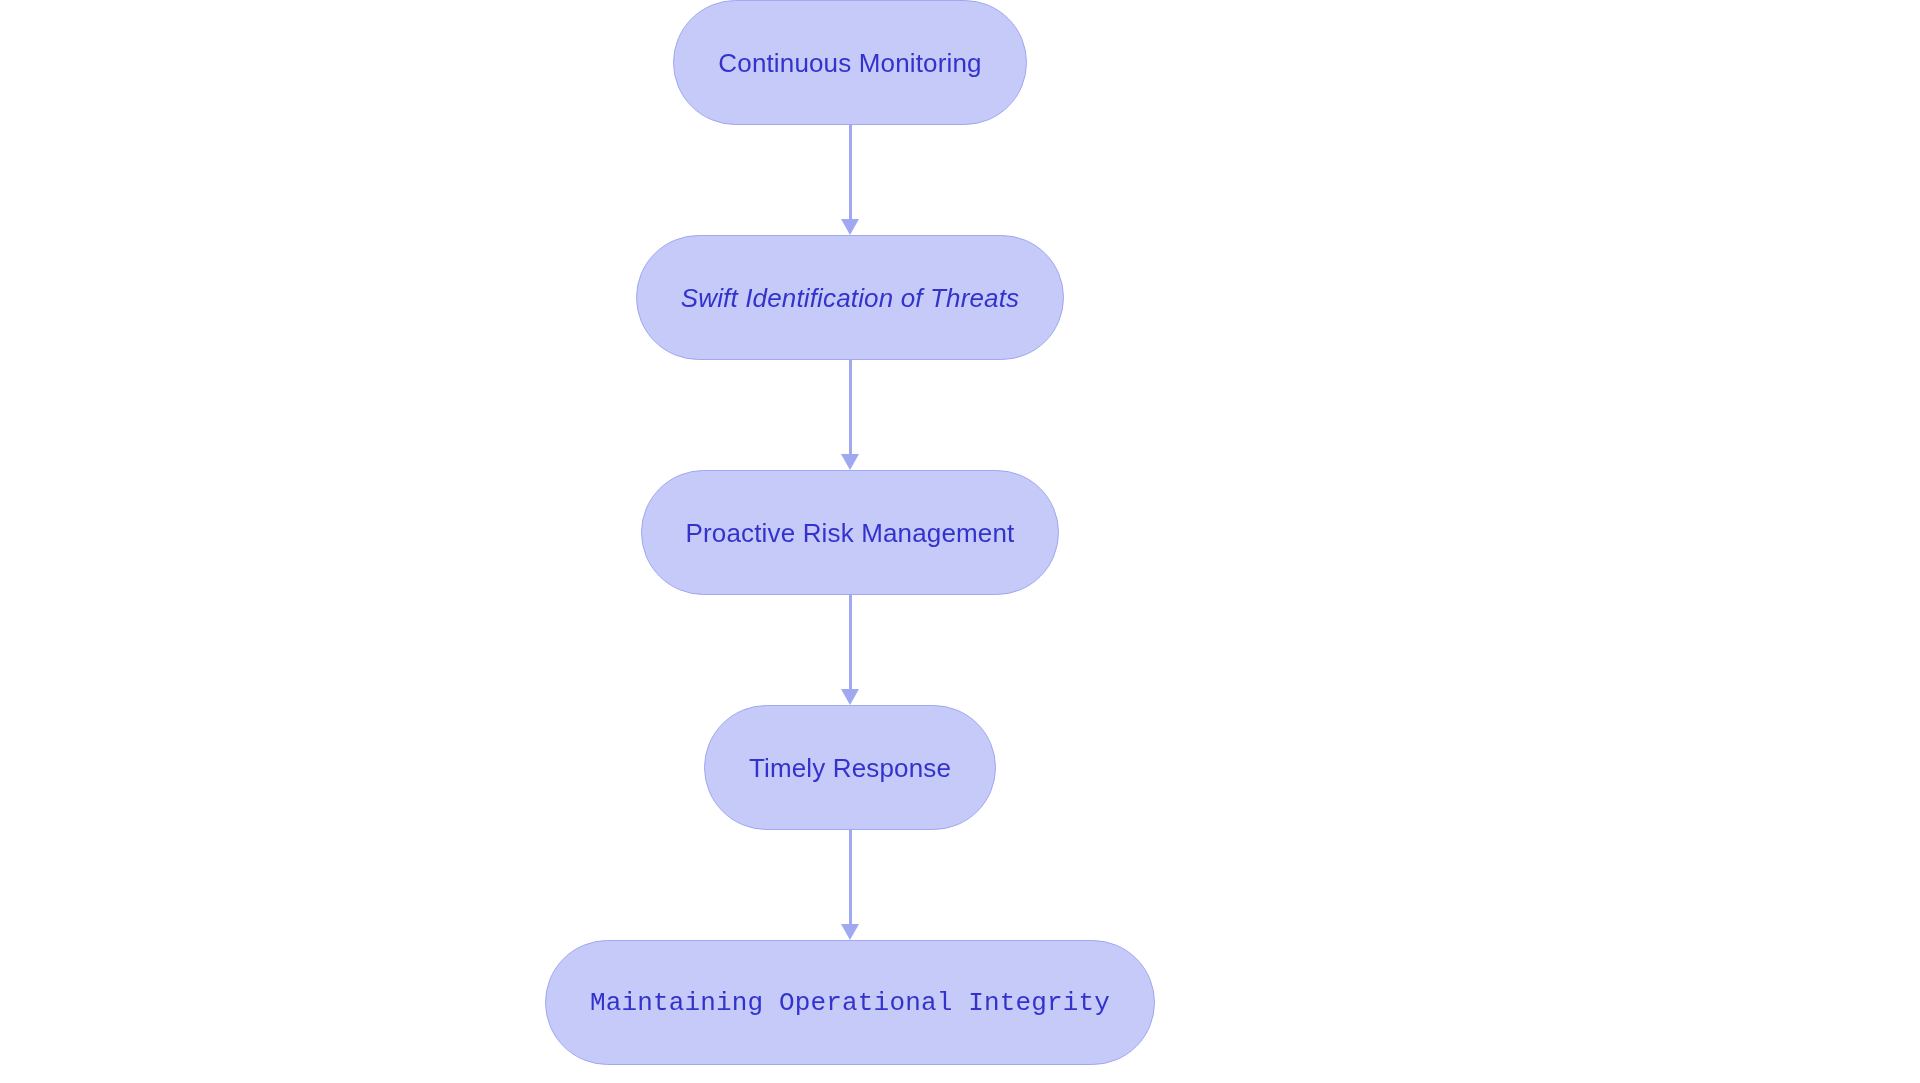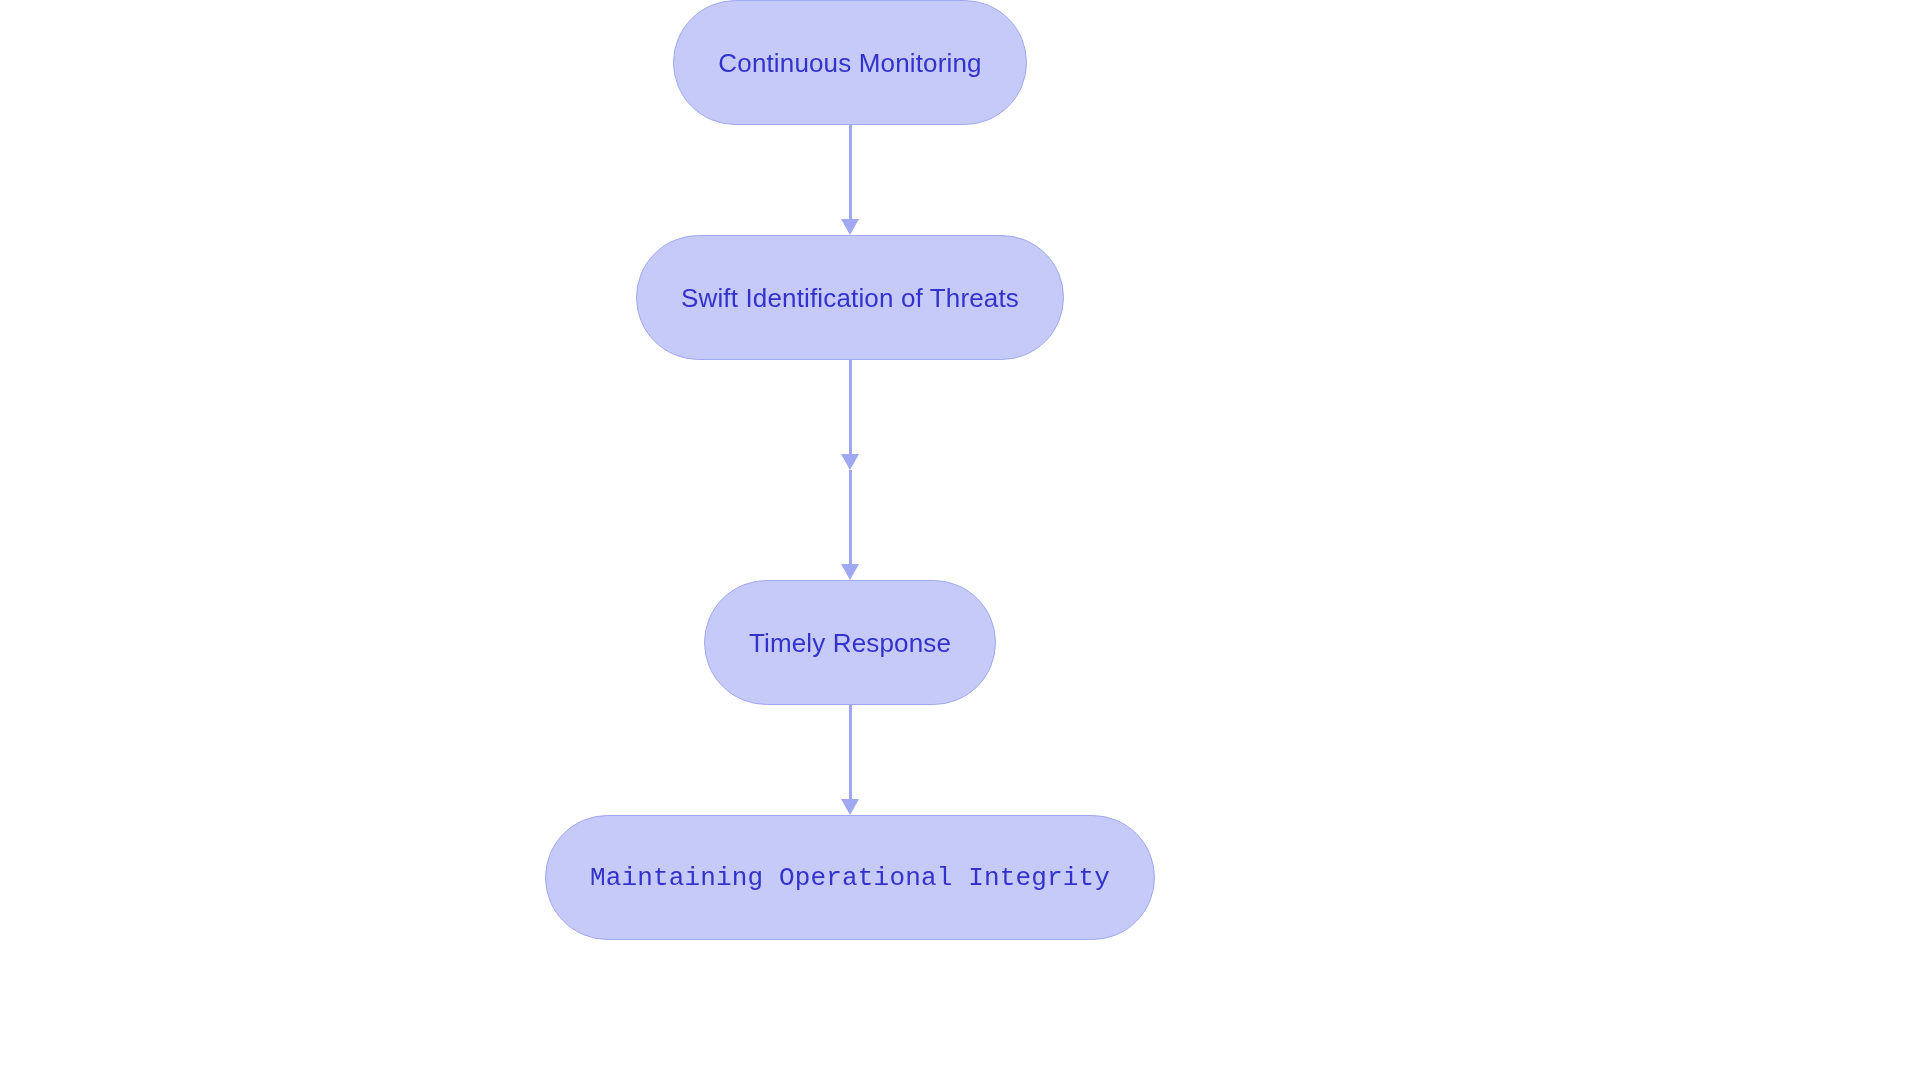--- a/index.html
+++ b/index.html
@@ -69,21 +69,21 @@
     width: 0;
     height: 0;
     border-left: 9px solid transparent;
     border-right: 9px solid transparent;
     border-top: 16px solid #9fa8f0;
     margin-top: -1px;
   }
 
   
   .node-w-1 { min-width: 332px; }
-  .node-w-2 { min-width: 412px; }
+  .node-w-2 { min-width: 412px; font-style: italic; }
   .node-w-3 { min-width: 390px; }
   .node-w-4 { min-width: 262px; }
   .node-w-5 { min-width: 445px; font-family: Liberation Mono, monospace; }
 </style>
 </head>
 <body>
 
 <div id="flowchart-canvas">
 
   <div class="flow-node node-w-1">
@@ -97,20 +97,23 @@
 
   <div class="flow-node node-w-2">
     <span class="flow-node-label">Swift Identification of Threats</span>
   </div>
 
   <div class="flow-connector">
     <div class="connector-shaft"></div>
     <div class="connector-arrowhead"></div>
   </div>
 
+  <div class="flow-node node-w-3">
+    <span class="flow-node-label">Proactive Risk Management</span>
+  </div>
 
   <div class="flow-connector">
     <div class="connector-shaft"></div>
     <div class="connector-arrowhead"></div>
   </div>
 
   <div class="flow-node node-w-4">
     <span class="flow-node-label">Timely Response</span>
   </div>
 

